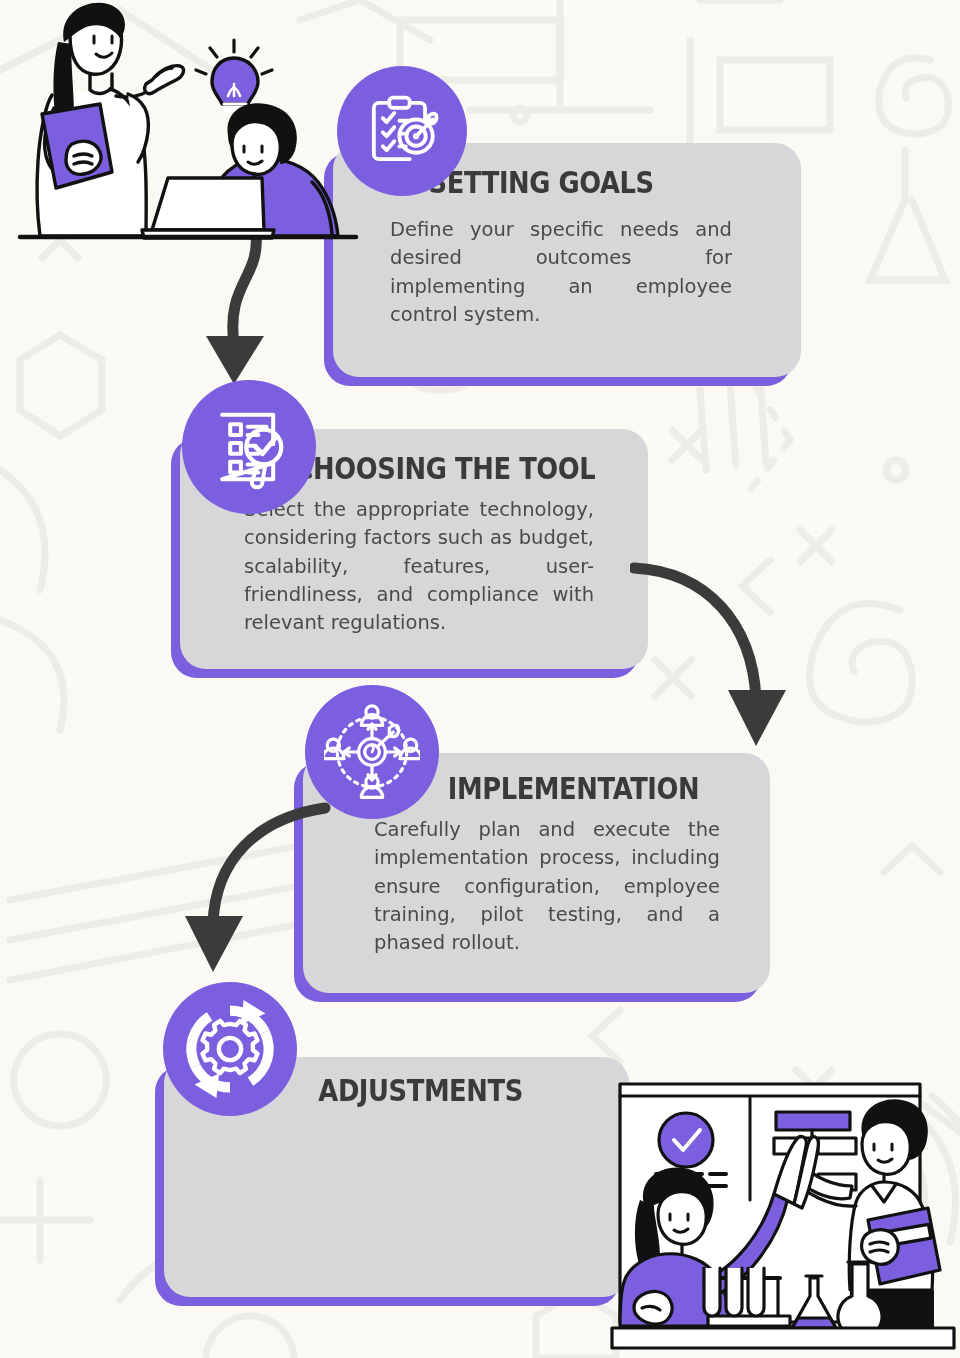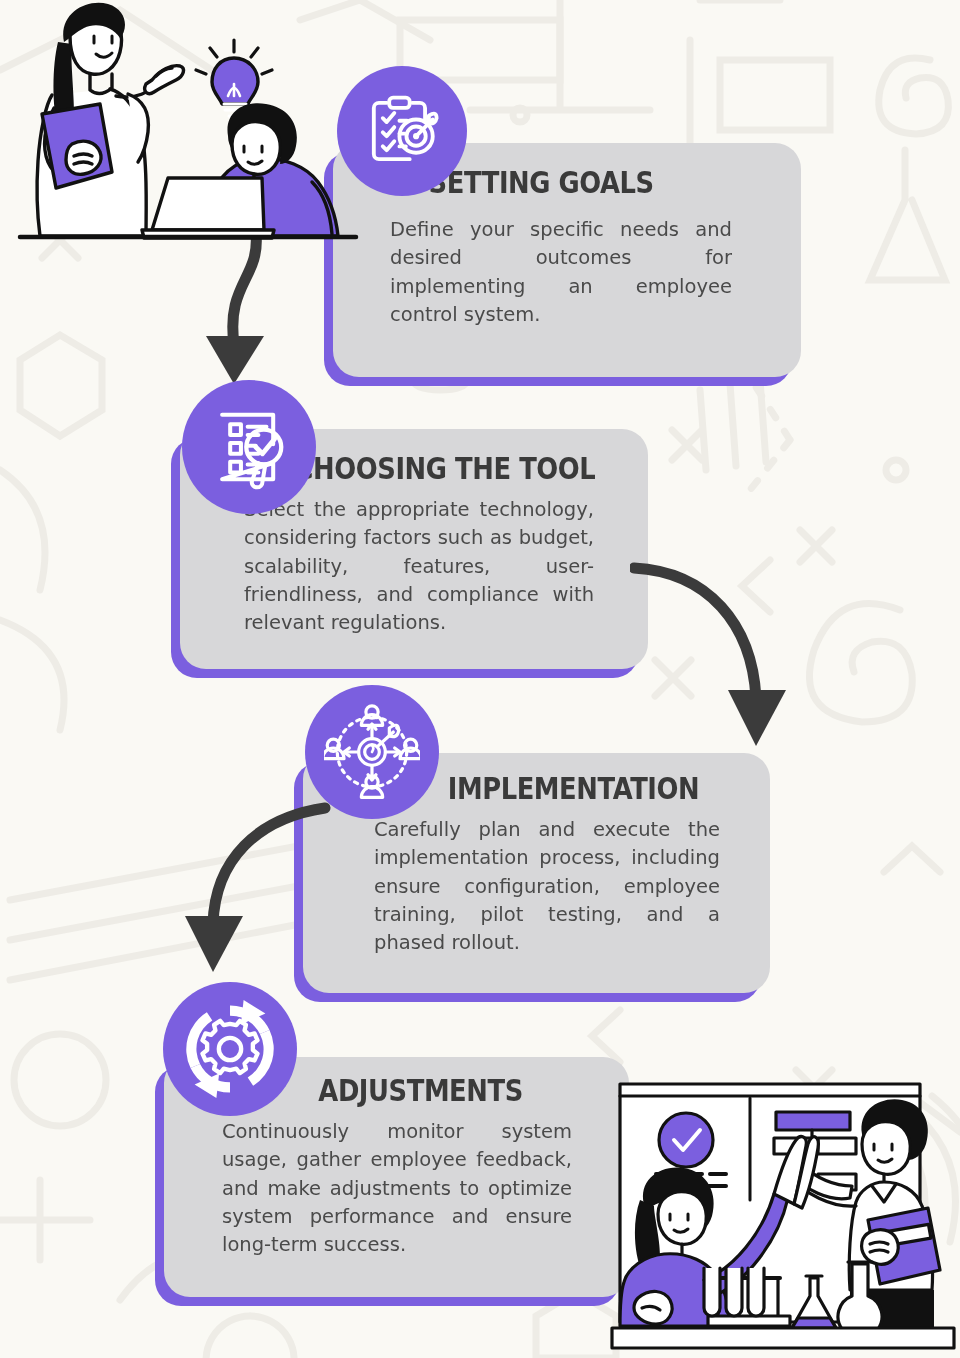--- a/index.html
+++ b/index.html
@@ -230,21 +230,20 @@
     </svg>
   </div>
 
   <svg class="arrow" id="arrow-3" viewBox="0 0 170 190" fill="none" xmlns="http://www.w3.org/2000/svg">
     <path d="M150 8 C82 18, 40 60, 38 124" stroke="#3b3b3b" stroke-width="11" stroke-linecap="round"></path>
     <path d="M10 116 L68 116 L38 172 Z" fill="#3b3b3b"></path>
   </svg>
 
   <div class="card" id="card-4">
     <div class="card-title">ADJUSTMENTS</div>
-    <div class="card-body">Continuously monitor system usage, gather employee feedback, and make adjustments to optimize system performance and ensure long-term success.</div>
   </div>
 
   <div class="icon-bubble" id="icon-4">
     <svg width="98" height="98" viewBox="0 0 72 72" fill="none" xmlns="http://www.w3.org/2000/svg">
 
       <g fill="#ffffff">
         <path d="M36 4 a32 32 0 0 1 29 18 l-7 3 A24.5 24.5 0 0 0 36 11.5 Z"></path>
         <path d="M65 22 a32 32 0 0 1 -12 41 l-4 -6 A24.5 24.5 0 0 0 58 25 Z"></path>
         <path d="M36 68 a32 32 0 0 1 -29 -18 l7 -3 A24.5 24.5 0 0 0 36 60.5 Z"></path>
         <path d="M7 50 a32 32 0 0 1 12 -41 l4 6 A24.5 24.5 0 0 0 14 47 Z"></path>

